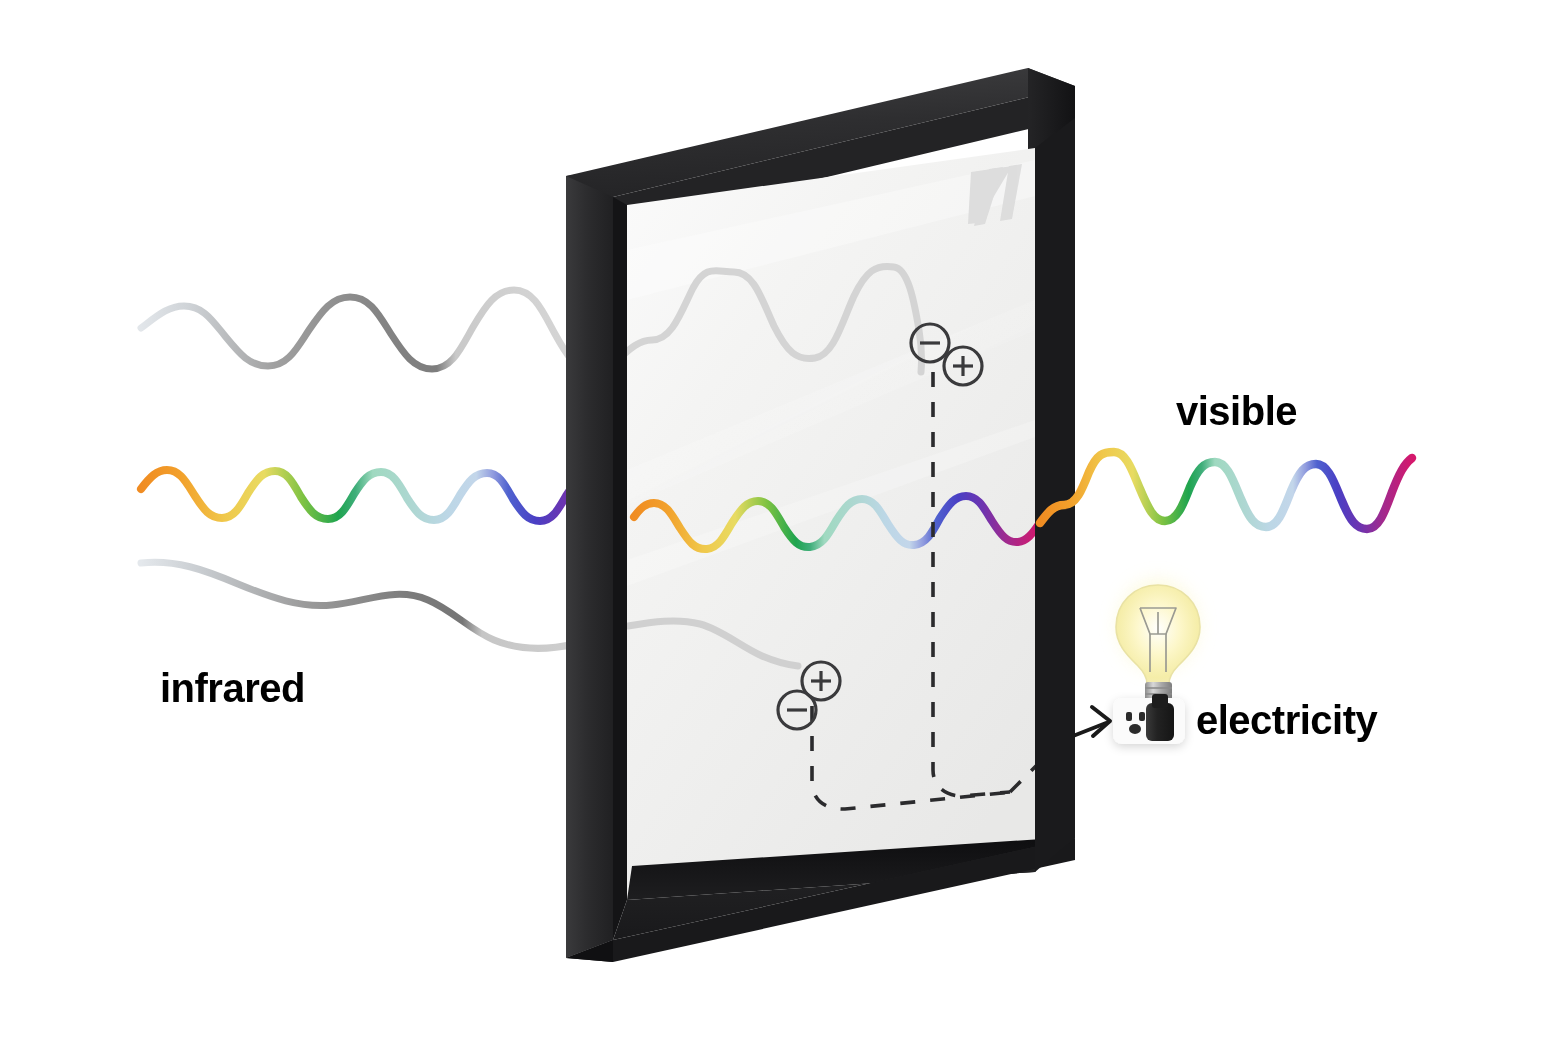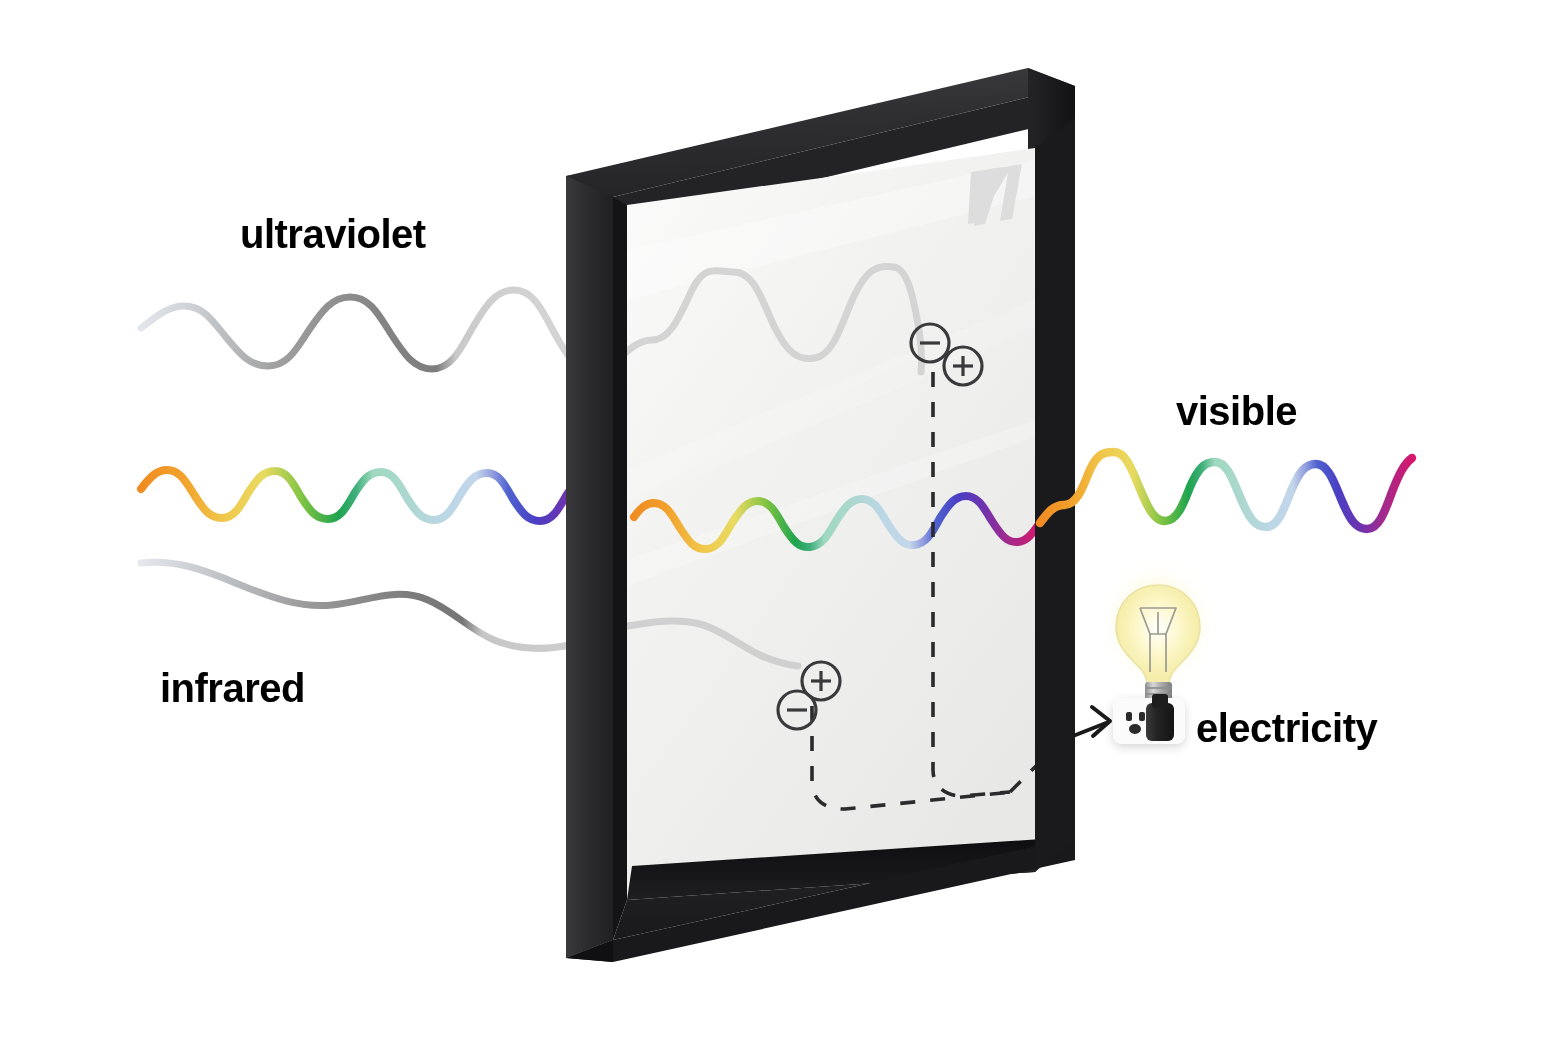--- a/index.html
+++ b/index.html
@@ -31,21 +31,21 @@
     font-family: "Liberation Sans", sans-serif;
     font-weight: bold;
     color: #000000;
     letter-spacing: -0.5px;
     white-space: nowrap;
     line-height: 1;
   }
   #label-ultraviolet { left: 240px;  top: 214px; font-size: 40px; }
   #label-visible     { left: 1176px; top: 374px; font-size: 40px; margin-top: 17px; }
   #label-infrared    { left: 160px;  top: 668px; font-size: 40px; }
-  #label-electricity { left: 1196px; top: 700px; font-size: 40px; margin-top: 8px; }
+  #label-electricity { left: 1196px; top: 700px; font-size: 40px; }
 </style>
 </head>
 <body>
 
 <div id="stage">
 
   <svg id="scene" width="1550" height="1050" viewBox="0 0 1550 1050">
     <defs>
 
       <linearGradient id="uvGrad" x1="0" y1="0" x2="1" y2="0" gradientUnits="objectBoundingBox">
@@ -359,21 +359,20 @@
         <rect x="1139" y="712" width="6" height="9" rx="2"></rect>
         <ellipse cx="1135" cy="729" rx="6" ry="5"></ellipse>
       </g>
 
       <rect x="1146" y="703" width="28" height="38" rx="6" fill="url(#plugGrad)"></rect>
       <rect x="1152" y="694" width="16" height="14" rx="3" fill="#1d1d1d"></rect>
     </g>
 
   </svg>
 
-  <div class="lbl" id="label-ultraviolet">ultraviolet</div>
 
   <div class="lbl" id="label-visible">visible</div>
 
   <div class="lbl" id="label-infrared">infrared</div>
 
   <div class="lbl" id="label-electricity">electricity</div>
 
 </div>
 
 </body></html>

